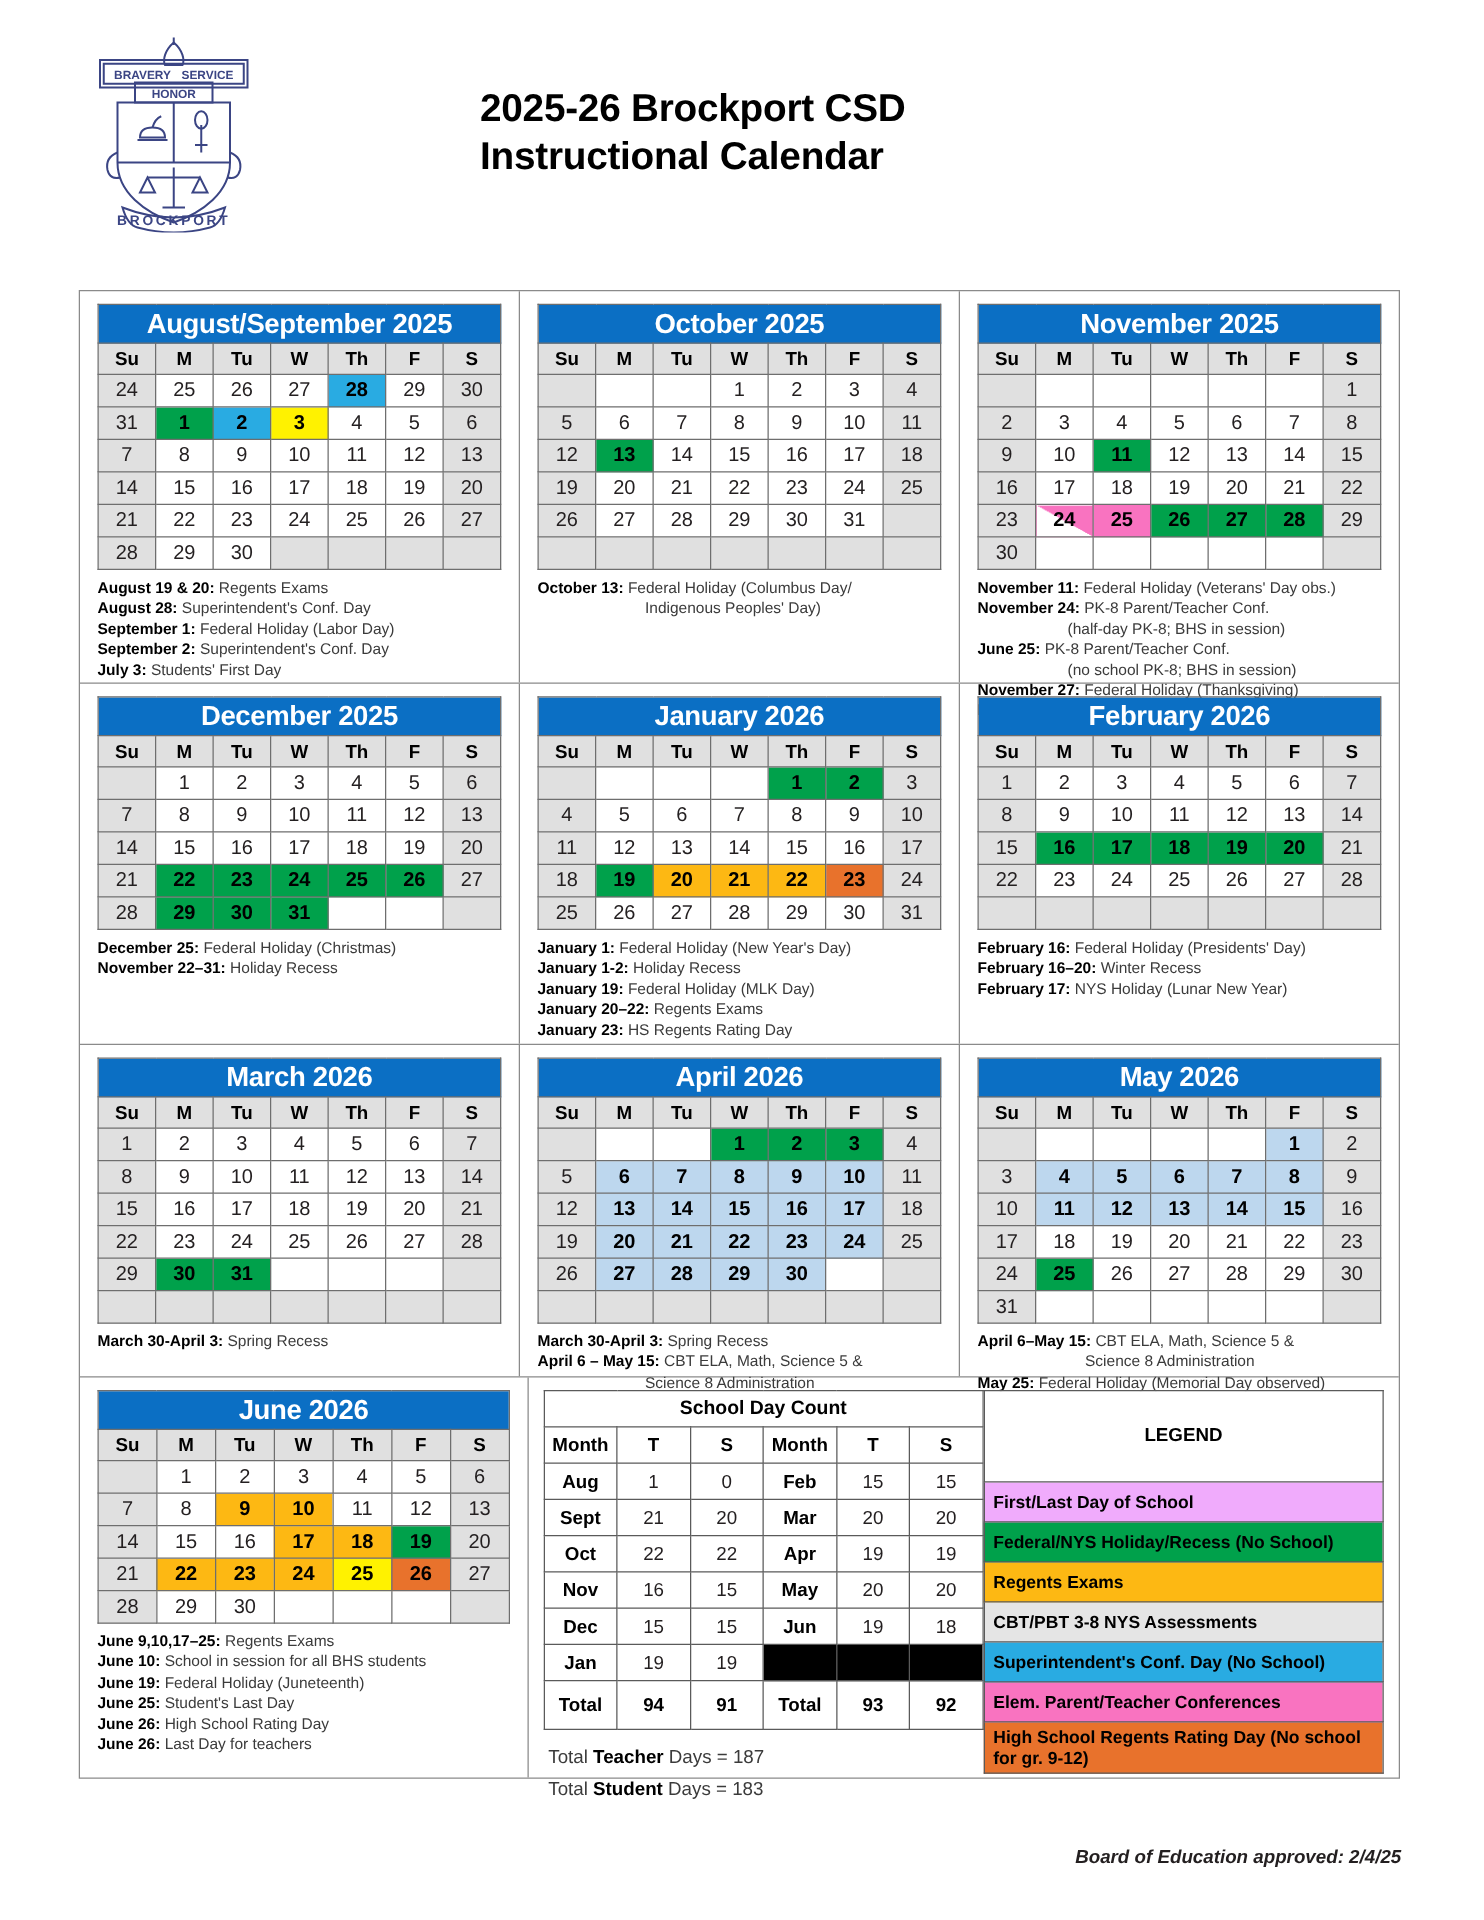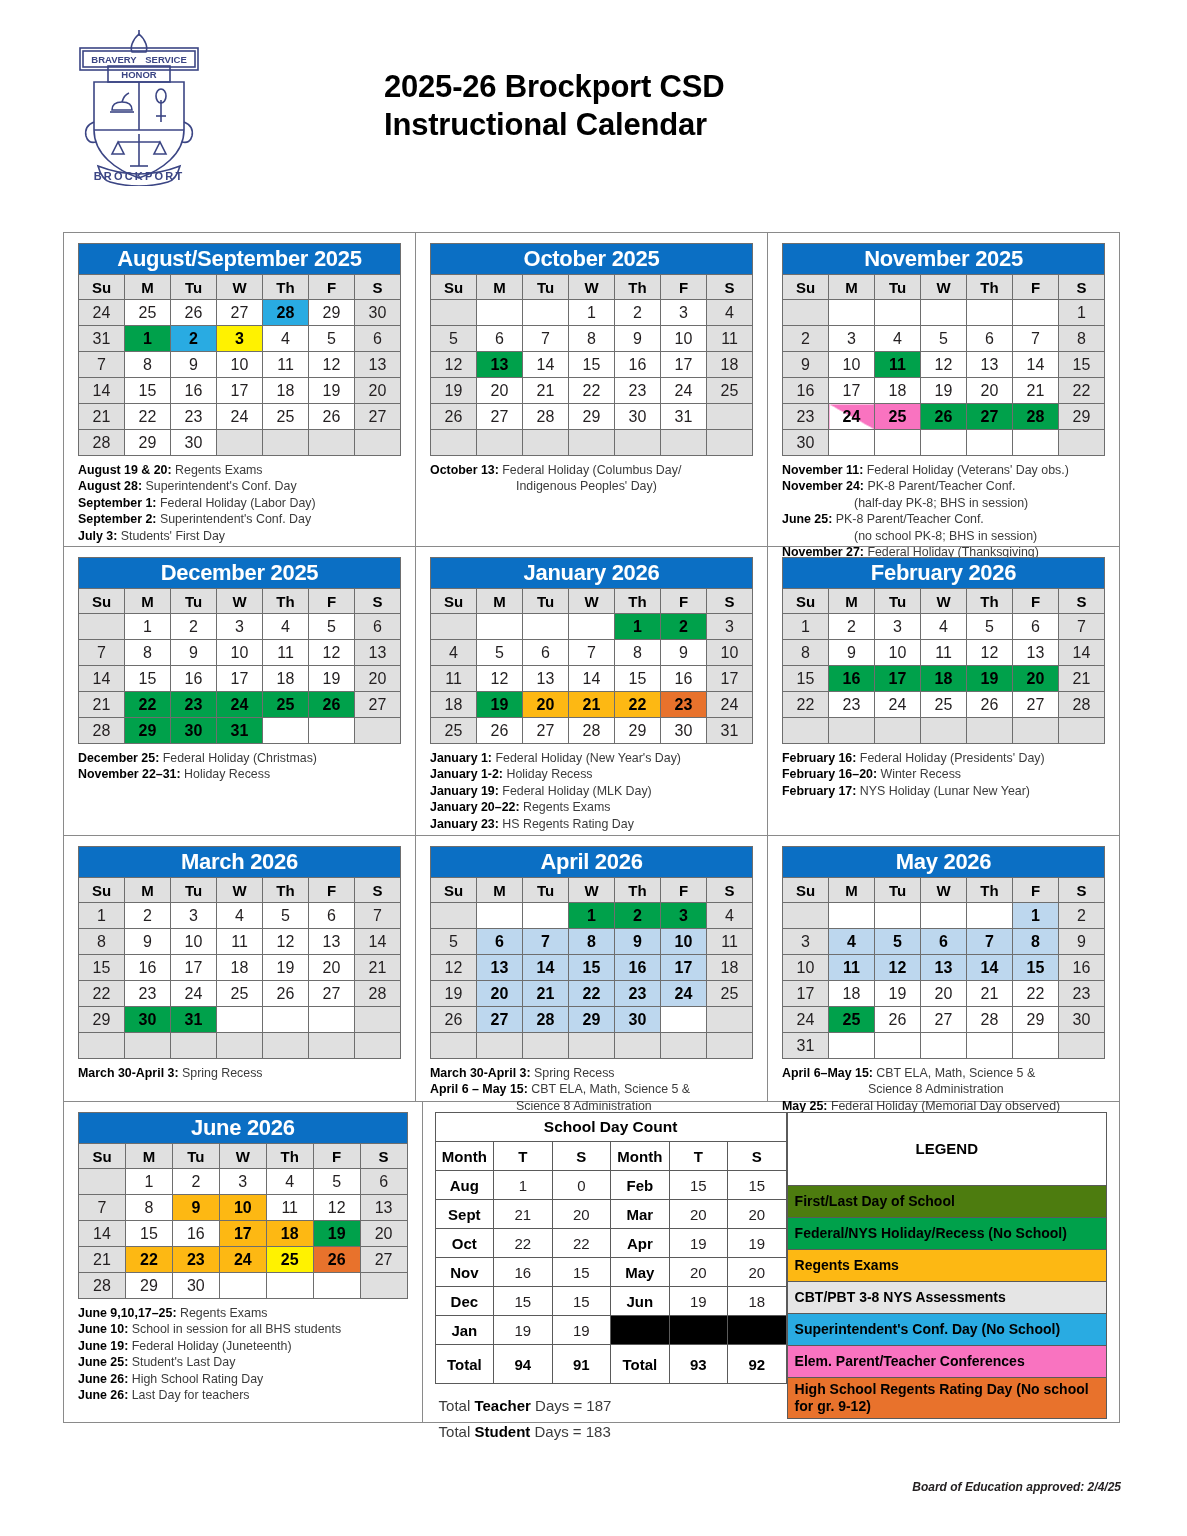--- a/index.html
+++ b/index.html
@@ -198,21 +198,21 @@
     font-size: 15px;
     height: 66px;
     background: #ffffff;
   }
   .lg-two { height: 46px; }
 
   .footer {
     position: absolute;
     right: 66px;
     bottom: 42px;
-    font-size: 12px;
+    font-size: 15px;
     font-style: italic;
     font-weight: bold;
     color: #231f20;
   }
 </style>
 </head>
 <body>
 
 <div class="header">
   <div class="crest">
@@ -1090,21 +1090,21 @@
           <div><span>Total </span><b>Student</b><span> Days = 183</span></div>
         </div>
       </div>
       <div class="legend-wrap">
         <table class="legend">
           <tbody id="legend-body">
               <tr>
                 <td class="lg-title">LEGEND</td>
               </tr>
               <tr>
-                <td class="" style="background:#4d7c0f">First/Last Day of School</td>
+                <td class="" style="background:#f0abfc">First/Last Day of School</td>
               </tr>
               <tr>
                 <td class="" style="background:#00a14b">Federal/NYS Holiday/Recess (No School)</td>
               </tr>
               <tr>
                 <td class="" style="background:#fdb813">Regents Exams</td>
               </tr>
               <tr>
                 <td class="" style="background:#e5e5e5">CBT/PBT 3-8 NYS Assessments</td>
               </tr>

